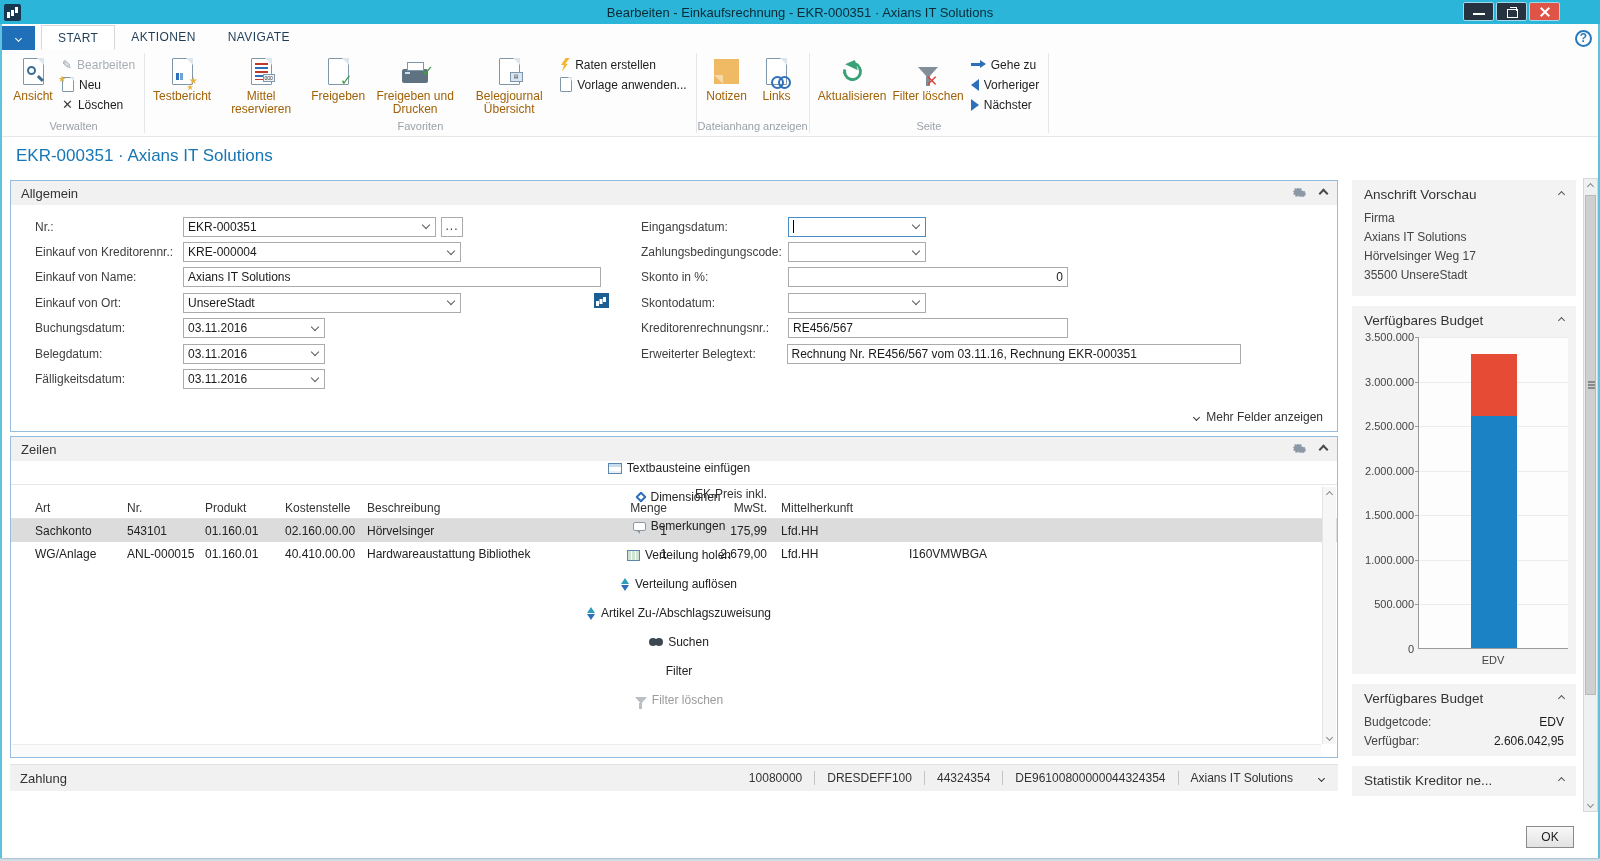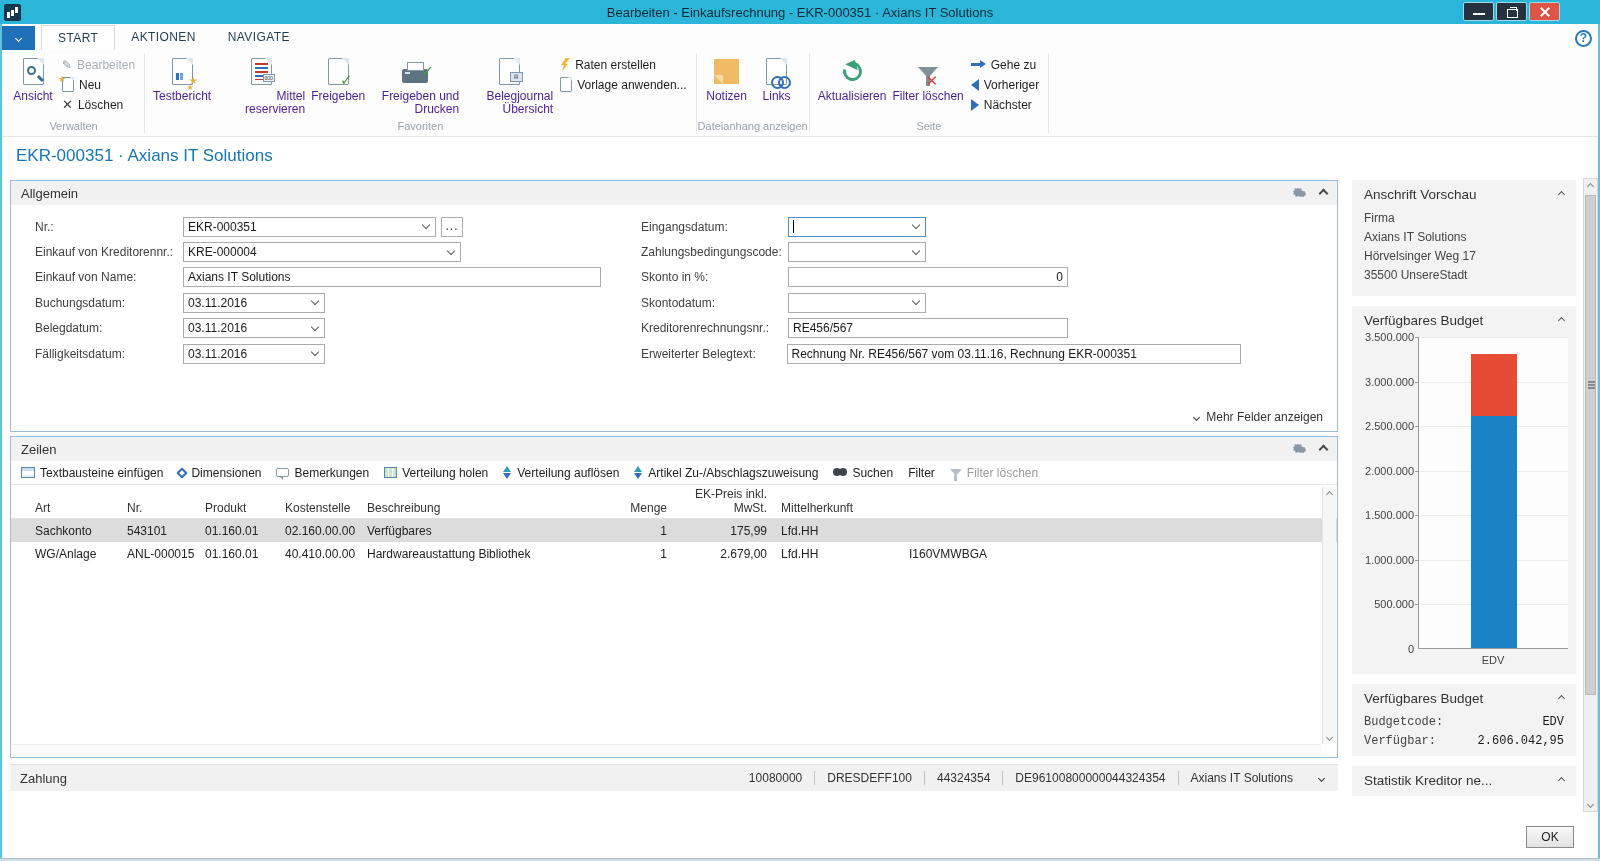--- a/index.html
+++ b/index.html
@@ -40,21 +40,21 @@
   .help-badge { position:absolute; right:8px; bottom:3px; width:17px; height:17px; border:2px solid #2879bb; border-radius:50%; color:#2879bb; font-weight:bold; font-size:12px; text-align:center; line-height:13px; }
 
   
   .ribbon { position:absolute; left:0; top:50px; width:1600px; height:87px; background:#fdfdfe; border-bottom:1px solid #e3e7ea; display:flex; padding-left:4px; }
   .rg { display:flex; flex-direction:column; }
   .rg-body { flex:1; display:flex; align-items:flex-start; padding:3px 4px 0 4px; }
   .rg-label { text-align:center; color:#9aa1a8; font-size:11px; height:17px; line-height:15px; }
   .rdiv { width:1px; background:#e4e7ea; margin:3px 1px; }
   .btn-large { display:flex; flex-direction:column; align-items:center; min-width:50px; max-width:94px; padding:1px 3px; cursor:default; }
   .btn-large .ic { height:34px; display:flex; align-items:center; justify-content:center; margin-bottom:2px; position:relative; }
-  .btn-large .bl { font-size:12px; line-height:13px; text-align:right; color:#4c1d95; }
+  .btn-large .bl { font-size:12px; line-height:13px; text-align:center; color:#a16207; }
   .small-col { display:flex; flex-direction:column; gap:3px; padding-top:3px; }
   .btn-small { display:flex; align-items:center; gap:5px; font-size:12px; color:#1e1e1e; height:17px; padding:0 4px; cursor:default; }
   .btn-small.disabled { color:#a8aeb4; }
 
   
   .doc { position:relative; width:21px; height:27px; background:#fff; border:1px solid #8097aa; border-radius:1px; }
   .doc::before { content:""; position:absolute; top:-1px; right:-1px; border-style:solid; border-width:0 7px 7px 0; border-color:transparent #dde6ed transparent transparent; }
   .doc.sm { width:12px; height:15px; }
   .doc.sm::before { border-width:0 4px 4px 0; }
   .ov-mag { position:absolute; left:3px; top:7px; width:9px; height:9px; border:2px solid #3a6d96; border-radius:50%; }
@@ -118,21 +118,21 @@
   .fctl .val { flex:1; white-space:nowrap; overflow:hidden; }
   .fctl .val.right { text-align:right; }
   .cmb-arr { width:6px; height:6px; border-right:1.5px solid #5a5a5a; border-bottom:1.5px solid #5a5a5a; transform:rotate(45deg); margin:-3px 2px 0 4px; flex:none; }
   .assist-btn { width:22px; height:20px; border:1px solid #ababab; background:#fff; margin-left:5px; text-align:center; line-height:16px; letter-spacing:1px; color:#333; }
   .caret { width:1px; height:13px; background:#000; margin-right:2px; }
   .chart-mini { position:absolute; left:559px; top:3px; width:15px; height:15px; background:#1c5d94; }
   .chart-mini::before { content:""; position:absolute; left:2px; bottom:2px; width:2.5px; height:5px; background:#fff; box-shadow:3.5px -2px 0 #fff, 7px -4px 0 #fff; }
   .more-fields { position:absolute; right:14px; bottom:7px; display:flex; align-items:center; gap:7px; color:#333; font-size:12px; cursor:default; }
 
   
-  .ln-toolbar { height:24px; display:flex; align-items:center; gap:15px; padding-left:10px; border-bottom:1px solid #e6e6e6; }
+  .ln-toolbar { height:24px; display:flex; align-items:center; gap:15px; padding-left:10px; border-bottom:1px solid #e6e6e6;flex-direction:column; }
   .titem { display:flex; align-items:center; gap:5px; color:#222; cursor:default; }
   .titem.disabled { color:#9b9b9b; }
   .ti-table { width:14px; height:11px; border:1px solid #5b87ad; background:linear-gradient(#c9ddf0 0 3px,#fff 3px); box-shadow:inset 0 -2px 0 #e8f0f7; }
   .ti-dim { width:8px; height:8px; border:2px solid #2e6fba; transform:rotate(45deg); border-radius:1px; }
   .ti-bub { position:relative; width:13px; height:9px; border:1.5px solid #8a99a7; border-radius:2px; background:#fff; }
   .ti-bub::after { content:""; position:absolute; left:2px; bottom:-4px; border-left:4px solid transparent; border-top:4px solid #8a99a7; }
   .ti-grid { width:13px; height:11px; border:1px solid #5b87ad; background:repeating-linear-gradient(90deg,#cfe3d2 0 3px,#fff 3px 4px), #fff; }
   .ti-ud { position:relative; width:9px; height:13px; }
   .ti-ud::before { content:""; position:absolute; top:0; left:0; border-left:4.5px solid transparent; border-right:4.5px solid transparent; border-bottom:6px solid #2e9fba; }
   .ti-ud::after { content:""; position:absolute; bottom:0; left:0; border-left:4.5px solid transparent; border-right:4.5px solid transparent; border-top:6px solid #2e6fba; }
@@ -166,21 +166,21 @@
   .z-vals .zv + .zv { border-left:1px solid #c3c3c3; }
   .z-chev { margin-left:14px; }
 
   
   .sidebar { position:absolute; left:1352px; top:180px; width:224px; }
   .factbox { background:#f3f3f3; margin-bottom:10px; position:relative; }
   .fb-header { display:flex; align-items:center; justify-content:space-between; padding:7px 12px 5px 12px; font-size:13.5px; color:#333; }
   .fb-header .chev { border-color:#555; }
   .fb-body { padding:2px 12px 10px 12px; color:#444; }
   .addr-line { line-height:19px; font-size:12px; }
-  .kv { display:flex; justify-content:space-between; line-height:19px; font-size:12px;font-family:Liberation Mono, monospace; }
+  .kv { display:flex; justify-content:space-between; line-height:19px; font-size:12px; }
   .kv .v { color:#1a1a1a; }
 
   
   .chartwrap { display:flex; padding:4px 8px 2px 4px; }
   .yaxis { width:62px; position:relative; height:312px; flex:none; }
   .ytick { position:absolute; right:4px; font-size:11px; color:#444; }
   .plot { flex:1; position:relative; height:312px; border-left:1px solid #9a9a9a; border-bottom:1px solid #9a9a9a; background:#fdfdfd; }
   .gridline { position:absolute; left:0; right:0; height:1px; background:#ececec; }
   .tickmark { position:absolute; left:-4px; width:4px; height:1px; background:#9a9a9a; }
   .bar { position:absolute; bottom:0; left:50%; width:46px; margin-left:-23px; display:flex; flex-direction:column-reverse; }
@@ -390,20 +390,28 @@
           <span class="cmb-arr"></span>
       </span>
     </div>
     <div class="frow">
       <span class="flabel">Einkauf von Name:</span>
       <span class="fctl" style="width:418px">
         <span class="val">Axians IT Solutions</span>
       </span>
     </div>
     <div class="frow">
+      <span class="flabel">Einkauf von Ort:</span>
+      <span class="fctl" style="width:278px">
+        <span class="val">UnsereStadt</span>
+          <span class="cmb-arr"></span>
+      </span>
+      <span class="chart-mini"></span>
+    </div>
+    <div class="frow">
       <span class="flabel">Buchungsdatum:</span>
       <span class="fctl" style="width:142px">
         <span class="val">03.11.2016</span>
           <span class="cmb-arr"></span>
       </span>
     </div>
     <div class="frow">
       <span class="flabel">Belegdatum:</span>
       <span class="fctl" style="width:142px">
         <span class="val">03.11.2016</span>
@@ -524,21 +532,21 @@
     <span class="c5">Menge</span>
     <span class="c6">EK-Preis inkl. MwSt.</span>
     <span class="c7">Mittelherkunft</span>
   </div>
 
   <div class="trow selected">
     <span class="c0">Sachkonto</span>
     <span class="c1">543101</span>
     <span class="c2">01.160.01</span>
     <span class="c3">02.160.00.00</span>
-    <span class="c4">Verfügbares</span>
+    <span class="c4">Hörvelsinger</span>
     <span class="c5">1</span>
     <span class="c6">175,99</span>
     <span class="c7">Lfd.HH</span>
     <span class="c8"></span>
   </div>
   <div class="trow">
     <span class="c0">WG/Anlage</span>
     <span class="c1">ANL-000015</span>
     <span class="c2">01.160.01</span>
     <span class="c3">40.410.00.00</span>

